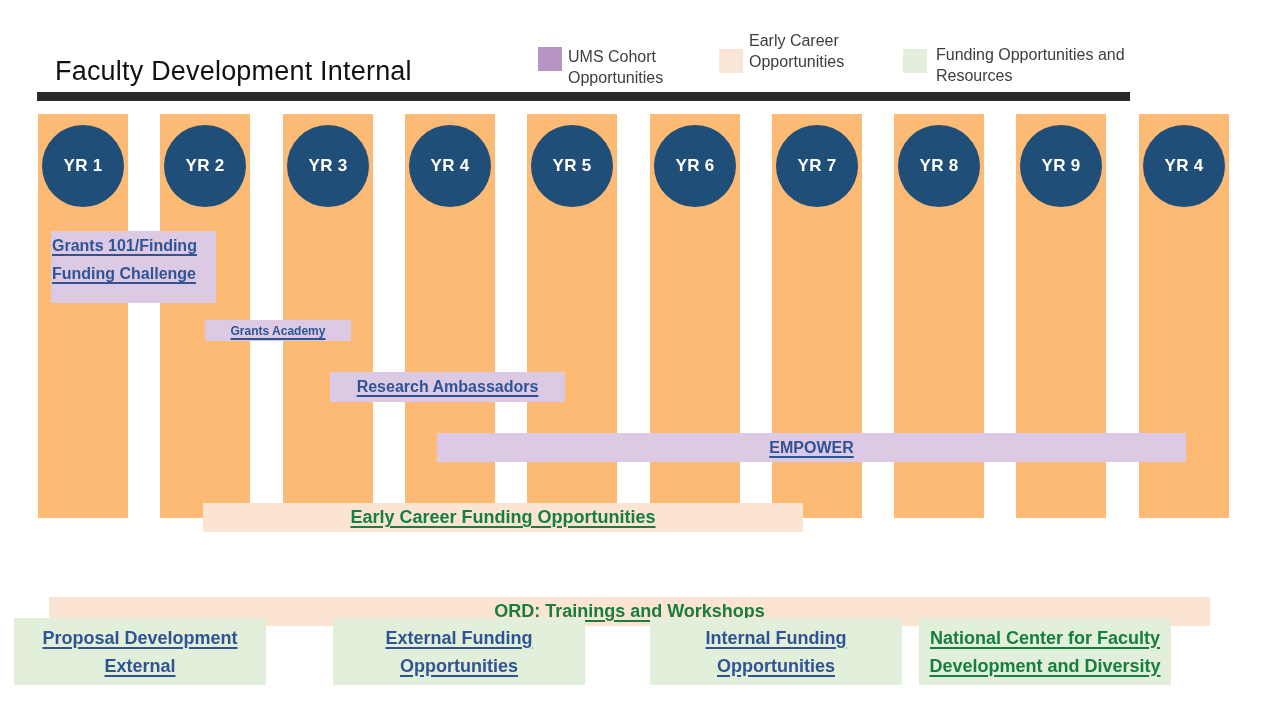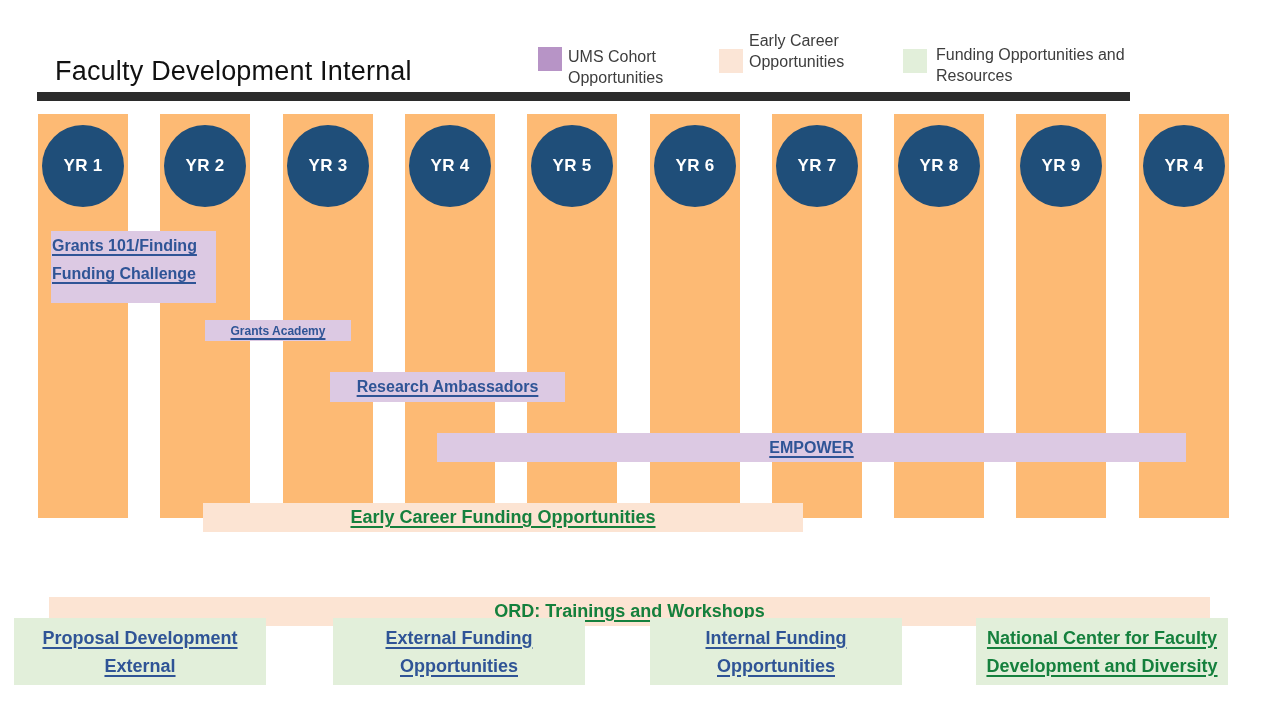--- a/index.html
+++ b/index.html
@@ -74,21 +74,21 @@
   
   .foot-box {
     position: absolute; top: 618px; width: 252px; height: 67px;
     background: #E2EFDA;
     display: flex; flex-direction: column; align-items: center; justify-content: center;
     font-size: 18px; line-height: 28px; text-align: center;
   }
   .fb-1 { left: 14px; }
   .fb-2 { left: 333px; }
   .fb-3 { left: 650px; }
-  .fb-4 { left: 976px; }
+  .fb-4 { left: 919px; }
   .foot-box .line { display: block; }
 </style>
 </head>
 <body>
 
 <div class="stage">
 
   <div class="title">Faculty Development Internal</div>
   <div class="title-rule"></div>
 

